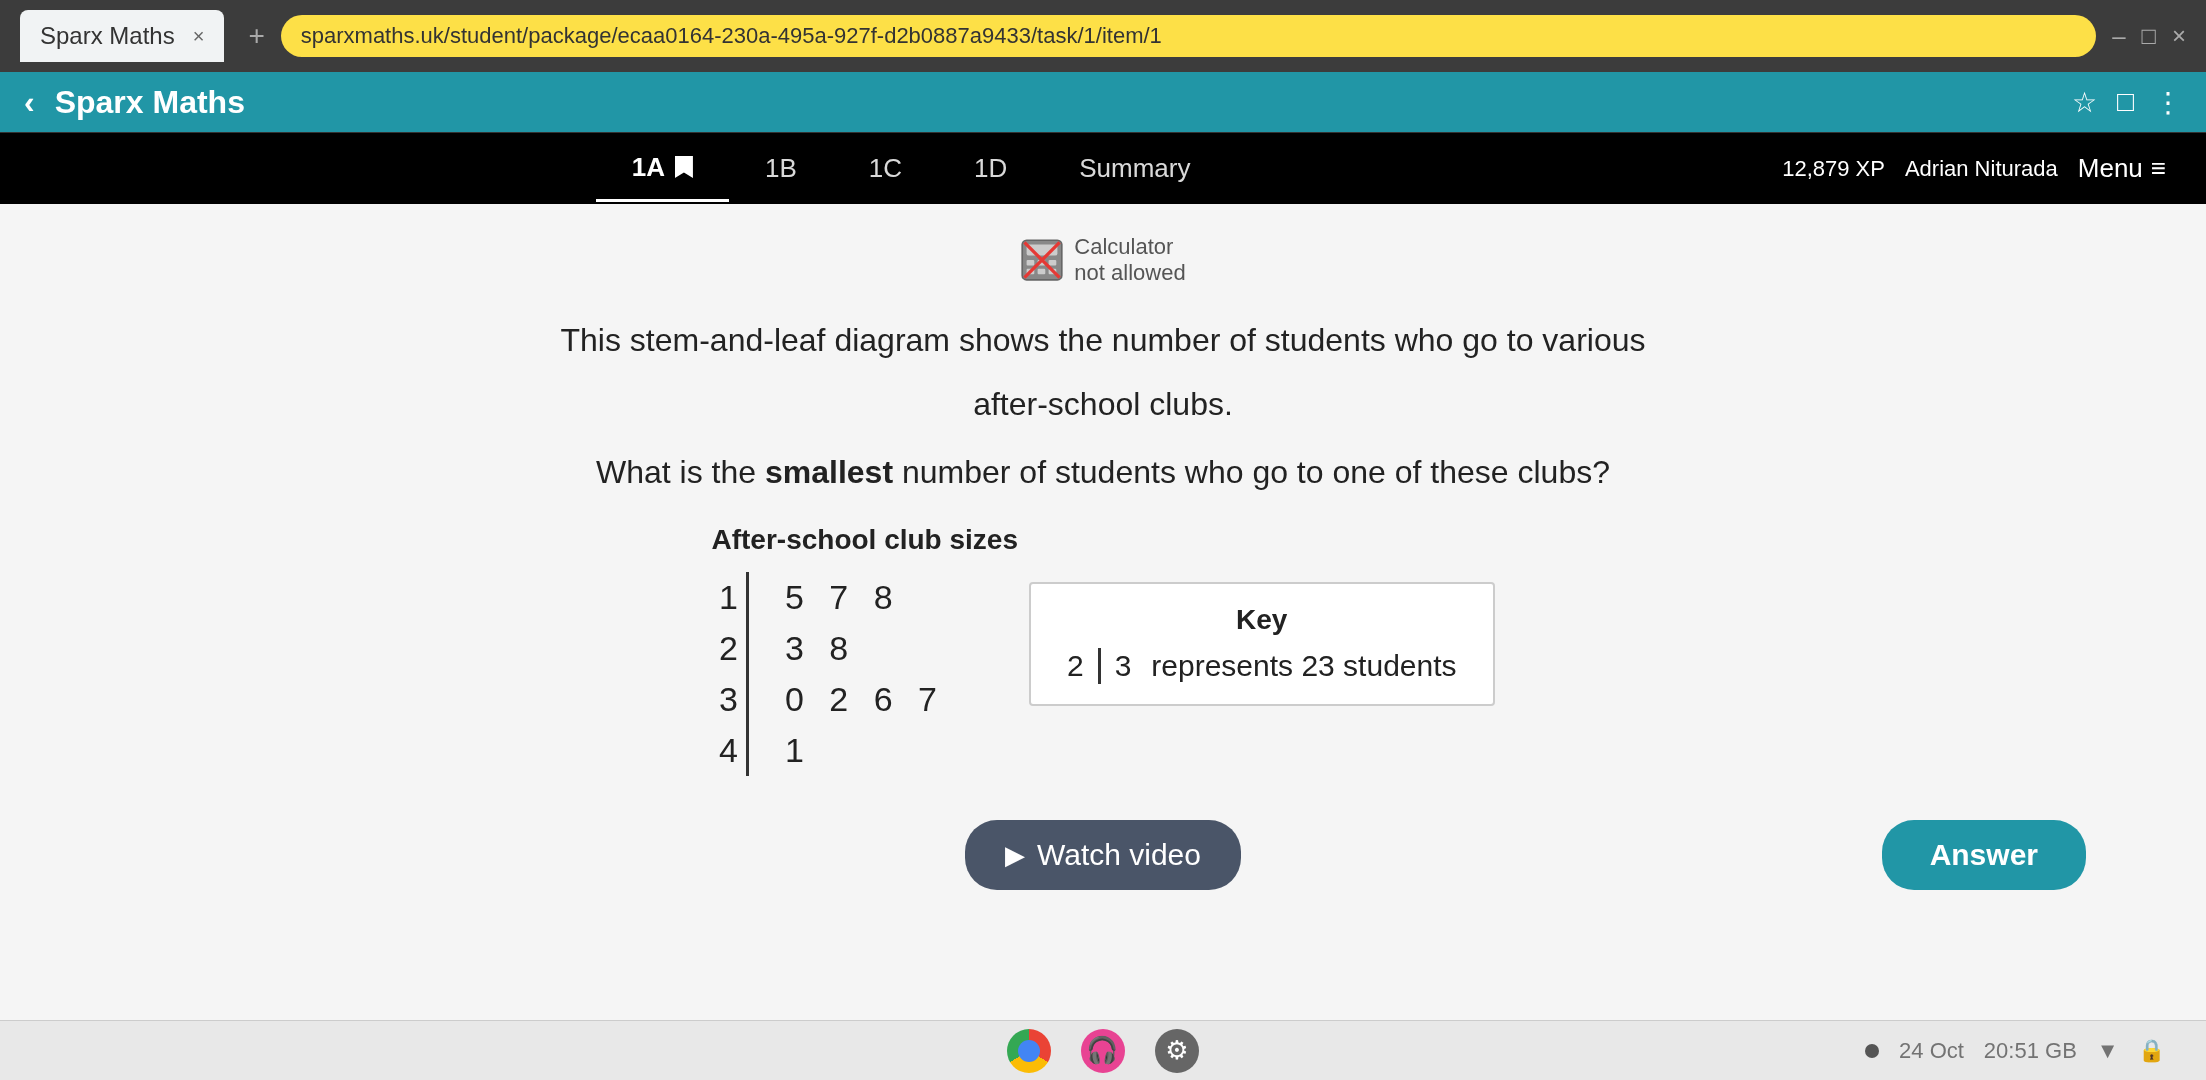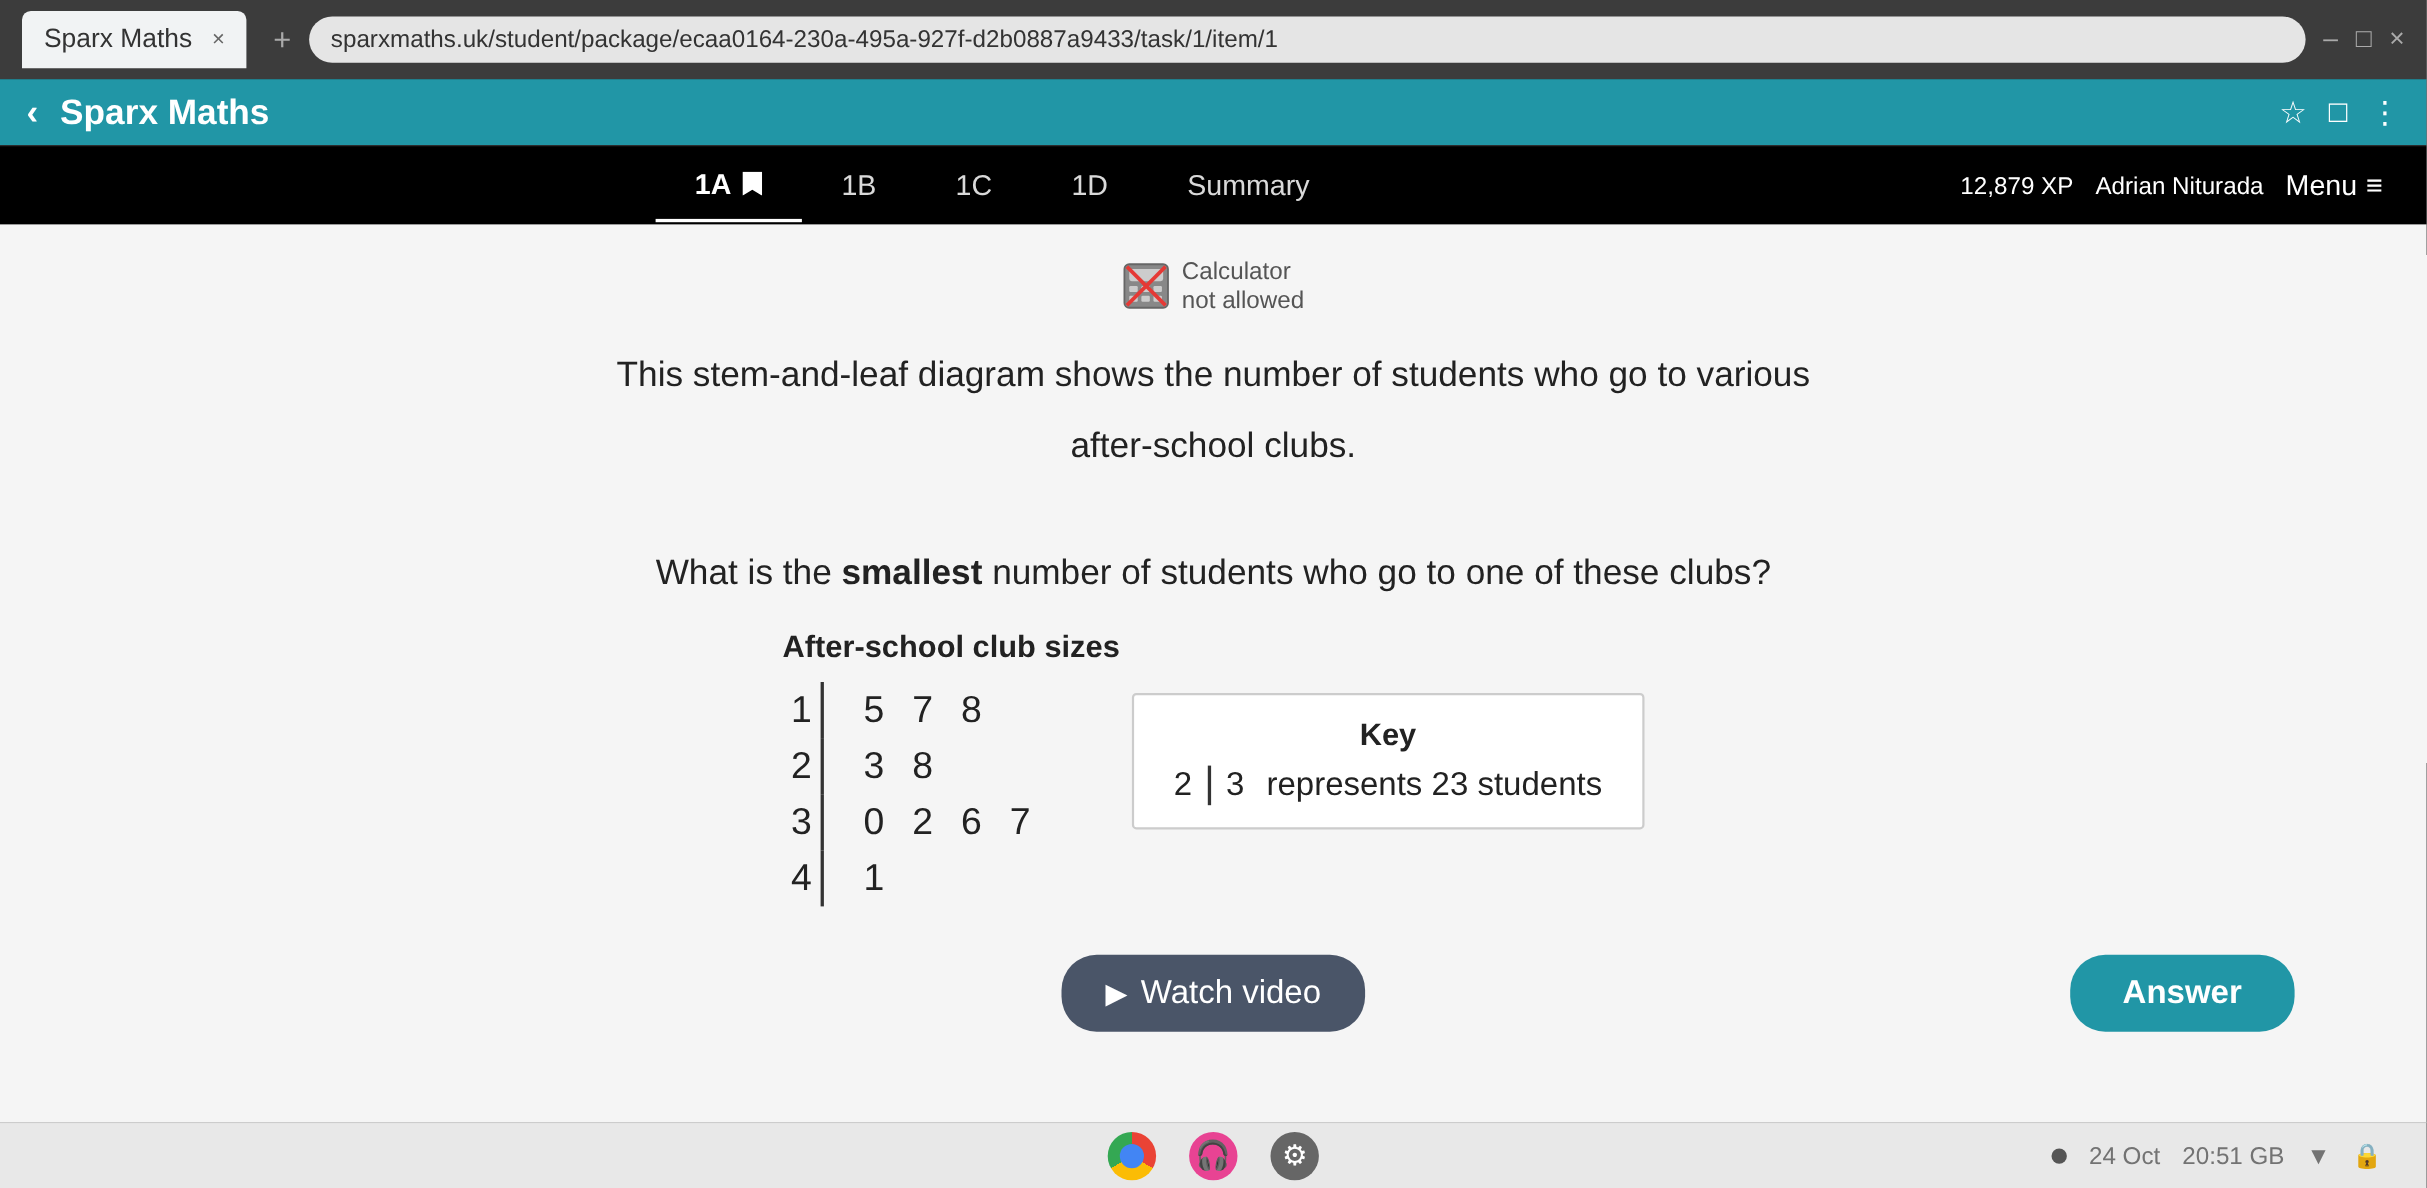--- a/index.html
+++ b/index.html
@@ -27,21 +27,21 @@
       padding: 8px 20px;
       font-size: 24px;
       color: #333;
       display: flex;
       align-items: center;
       gap: 10px;
       height: 52px;
     }
     .url-bar {
       flex: 1;
-      background: #e5e5e5;
+      background: #fde047;
       border-radius: 24px;
       padding: 8px 20px;
       font-size: 22px;
       color: #333;
       display: flex;
       align-items: center;
     }
 
     
     .title-bar {
@@ -431,21 +431,21 @@
       </div>
     </div>
   </div>
 
   <div class="question-text">
     <span>This stem-and-leaf diagram shows the number of students who go to various</span>
   </div>
   <div class="question-text" style="margin-bottom:20px;">
     <span>after-school clubs.</span>
   </div>
-  <div class="question-text" style="margin-bottom:28px;margin-top:48px;">
+  <div class="question-text" style="margin-bottom:28px;">
     <span>What is the </span><span class="question-bold">smallest</span><span> number of students who go to one of these clubs?</span>
   </div>
 
   <div class="diagram-section">
     <div class="diagram-title">After-school club sizes</div>
     <div class="diagram-container">
 
       <table class="stem-leaf-table">
         <tbody>
           <tr>

